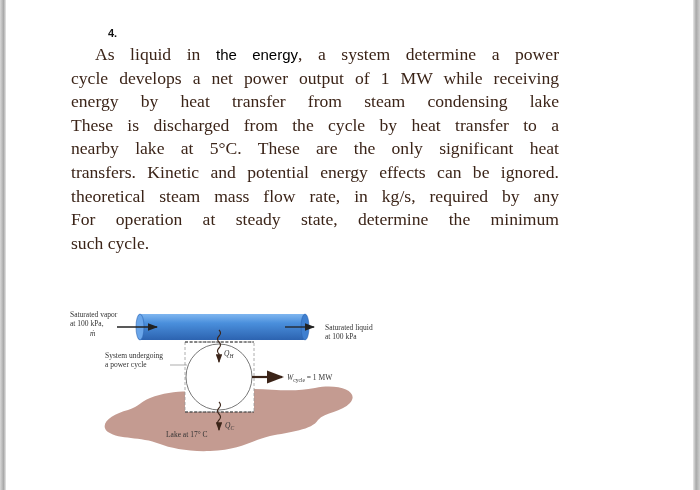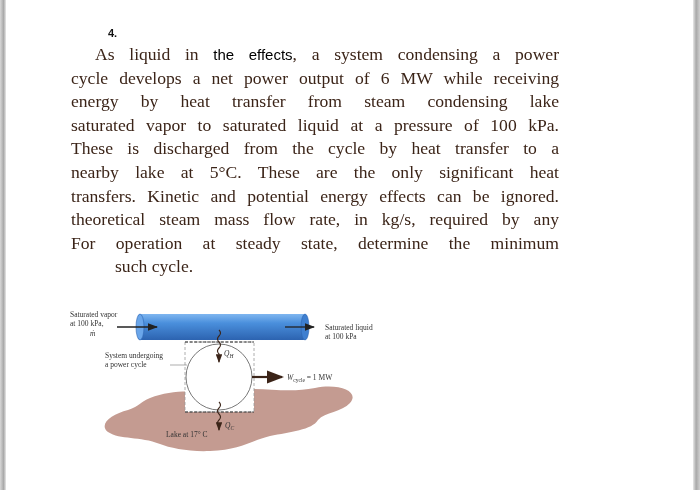--- a/index.html
+++ b/index.html
@@ -26,38 +26,37 @@
     .qnum {
       position: absolute; left: 108px; top: 27px;
       font-family: "Liberation Sans", sans-serif; font-size: 11px; font-weight: bold; color: #111;
     }
     .problem {
       position: absolute; left: 71px; top: 43px; width: 488px;
       font-family: "Liberation Serif", serif; font-size: 17.6px; line-height: 23.6px;
       color: #3b2418; text-align: justify; text-align-last: left;
     }
     .problem .ln { display: block; text-align: justify; text-align-last: justify; white-space: nowrap; }
-    .problem .ln.last { text-align-last: left; margin-left: 44px; }
+    .problem .ln.last { text-align-last: left; }
     .problem .indent { padding-left: 24px; }
     .ref { font-family: "Liberation Sans", sans-serif; font-size: 15px; color: #000; }
     .diagram { position: absolute; left: 0; top: 0; width: 700px; height: 490px; }
     .lbl { font-family: "Liberation Serif", serif; font-size: 7.5px; fill: #333; }
   </style>
 </head>
 <body>
 
 <div class="frame"></div>
 
 <div class="qnum">4.</div>
 
 <div class="problem">
-  <span class="ln indent"><span>As liquid in </span><span class="ref">the effects</span><span>, a system condensing a power</span></span>
-  <span class="ln">cycle develops a net power output of 6 MW while receiving</span>
+  <span class="ln indent"><span>As liquid in </span><span class="ref">the energy</span><span>, a system determine a power</span></span>
+  <span class="ln">cycle develops a net power output of 1 MW while receiving</span>
   <span class="ln">energy by heat transfer from steam condensing lake</span>
-  <span class="ln">saturated vapor to saturated liquid at a pressure of 100 kPa.</span>
   <span class="ln">These is discharged from the cycle by heat transfer to a</span>
   <span class="ln">nearby lake at 5°C. These are the only significant heat</span>
   <span class="ln">transfers. Kinetic and potential energy effects can be ignored.</span>
   <span class="ln">theoretical steam mass flow rate, in kg/s, required by any</span>
   <span class="ln">For operation at steady state, determine the minimum</span>
   <span class="ln last">such cycle.</span>
 </div>
 
 <svg class="diagram" viewBox="0 0 700 490" xmlns="http://www.w3.org/2000/svg">
   <defs>

